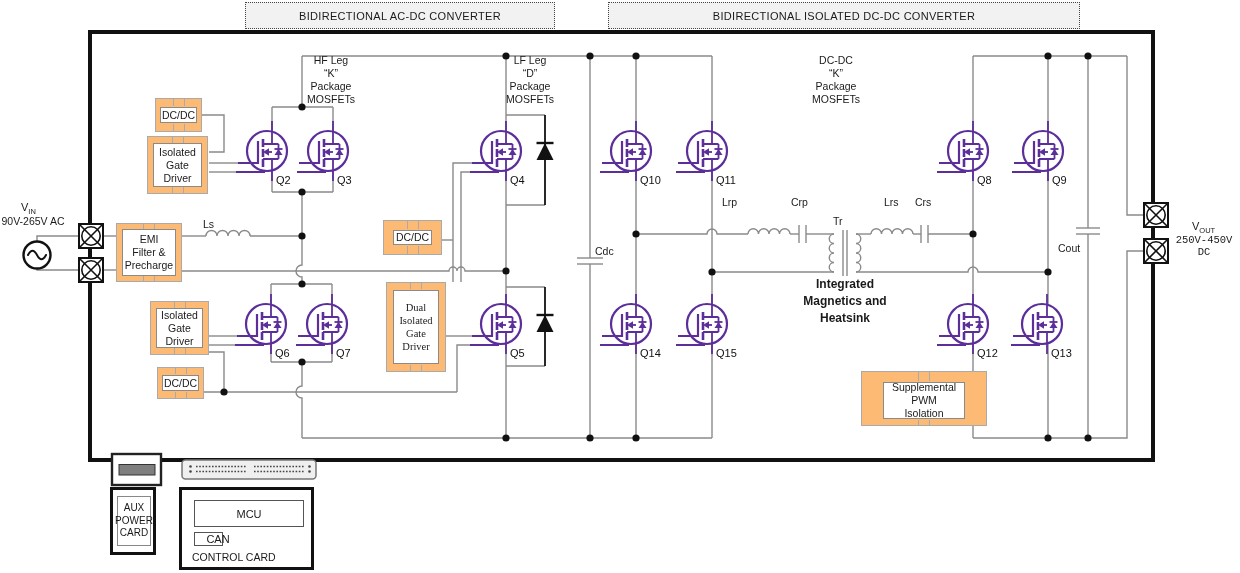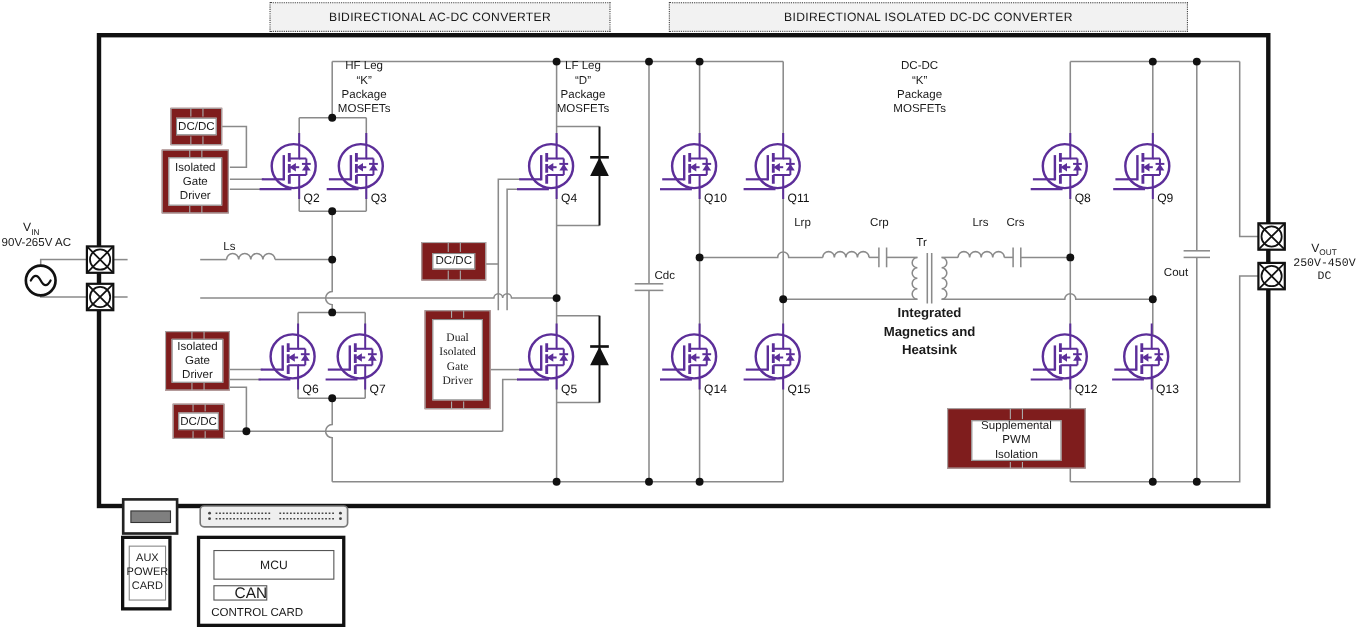--- a/index.html
+++ b/index.html
@@ -4,21 +4,21 @@
 <style>
   html,body{margin:0;padding:0;background:#fff;}
   .stage{position:relative;width:1240px;height:573px;background:#fff;
          font-family:"Liberation Sans", sans-serif;color:#1a1a1a;overflow:hidden;}
   .abs{position:absolute;}
   .txt{white-space:pre-line;text-align:center;}
   .hdr{border:1px dotted #444;background:#f2f2f2;display:flex;align-items:center;justify-content:center;
        font-size:11px;letter-spacing:.3px;}
   .frame{border:4px solid #111;}
   svg{position:absolute;left:0;top:0;}
-  .module{background:#7f1d1d;border:1px solid #aaa;box-sizing:border-box;}
+  .module{background:#fdba74;border:1px solid #aaa;box-sizing:border-box;}
   .module .inner{position:absolute;border:1px solid #8a8a8a;background:#fff;
        display:flex;align-items:center;justify-content:center;font-size:10.5px;line-height:13px;}
   .tab{position:absolute;width:10px;left:50%;transform:translateX(-50%);
        border-left:1px solid #aaa;border-right:1px solid #aaa;}
   .leglabel{font-size:10.5px;line-height:13px;}
   .complabel{font-size:10.5px;}
   .card{border:3px solid #111;background:#fff;box-sizing:border-box;}
   .thinbox{border:1px solid #555;background:#fff;display:flex;align-items:center;justify-content:center;box-sizing:border-box;}
   sub{font-size:7.5px;}
 </style>
@@ -431,20 +431,27 @@
 
   <div class="abs complabel" style="left:203px;top:218px;">Ls</div>
   <div class="abs complabel" style="left:722px;top:196px;">Lrp</div>
   <div class="abs complabel" style="left:791px;top:196px;">Crp</div>
   <div class="abs complabel" style="left:833px;top:215px;">Tr</div>
   <div class="abs complabel" style="left:884px;top:196px;">Lrs</div>
   <div class="abs complabel" style="left:915px;top:196px;">Crs</div>
   <div class="abs complabel" style="left:595px;top:245px;">Cdc</div>
   <div class="abs complabel" style="left:1058px;top:242px;">Cout</div>
 
+  <div class="abs module" style="left:116px;top:223px;width:66px;height:59px;">
+    <span class="tab" style="top:-1px;height:7px;"></span>
+    <span class="tab" style="bottom:-1px;height:7px;"></span>
+    <div class="inner txt" style="left:5px;top:5px;right:5px;bottom:5px;">EMI
+Filter &amp;
+Precharge</div>
+  </div>
 
   <div class="abs module" style="left:155px;top:98px;width:47px;height:34px;">
     <span class="tab" style="top:-1px;height:8px;"></span>
     <span class="tab" style="bottom:-1px;height:8px;"></span>
     <div class="inner" style="left:4px;top:8px;right:4px;bottom:8px;">DC/DC</div>
   </div>
 
   <div class="abs module" style="left:147px;top:136px;width:61px;height:58px;">
     <span class="tab" style="top:-1px;height:7px;"></span>
     <span class="tab" style="bottom:-1px;height:7px;"></span>
@@ -491,17 +498,17 @@
   </div>
 
   <div class="abs card" style="left:110px;top:487px;width:46px;height:68px;">
     <div class="abs thinbox txt" style="left:4px;top:6px;width:34px;height:50px;border-color:#888;font-size:10px;line-height:12.5px;">AUX
 POWER
 CARD</div>
   </div>
 
   <div class="abs card" style="left:179px;top:487px;width:135px;height:83px;">
     <div class="abs thinbox" style="left:12px;top:10px;width:110px;height:27px;font-size:11px;">MCU</div>
-    <div class="abs thinbox" style="left:12px;top:42px;width:49px;height:14px;font-size:14px;padding-left:19px;">CAN</div>
+    <div class="abs thinbox" style="left:12px;top:42px;width:29px;height:14px;font-size:11px;padding-left:19px;">CAN</div>
     <div class="abs" style="left:10px;top:61px;font-size:10.5px;">CONTROL CARD</div>
   </div>
 
 </div>
 
 </body></html>

